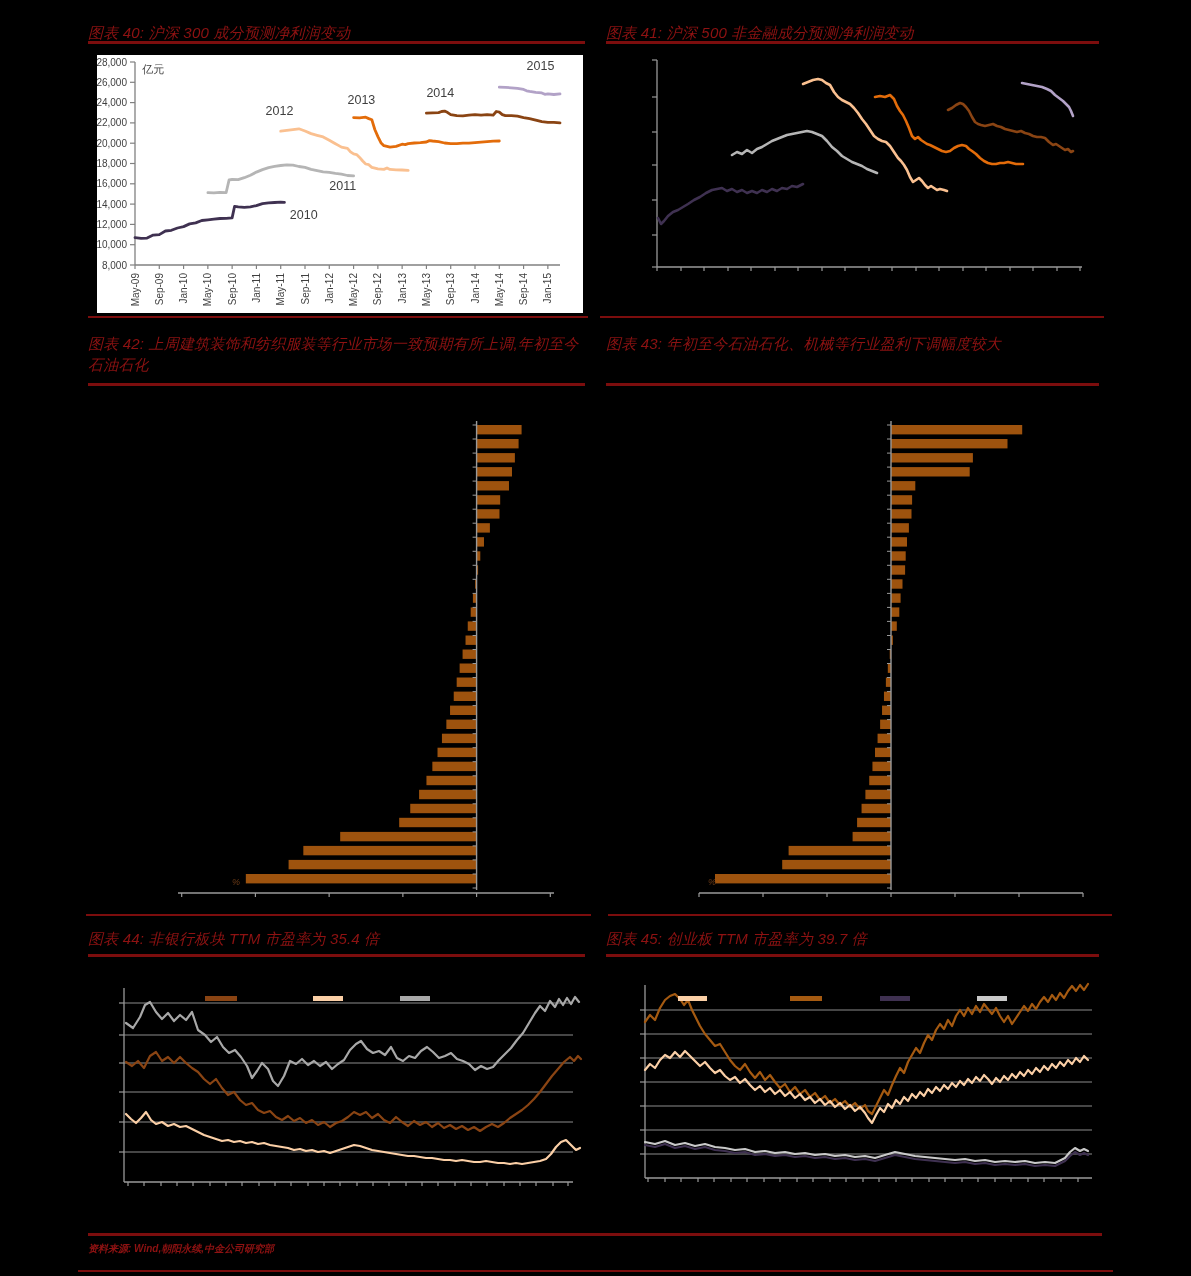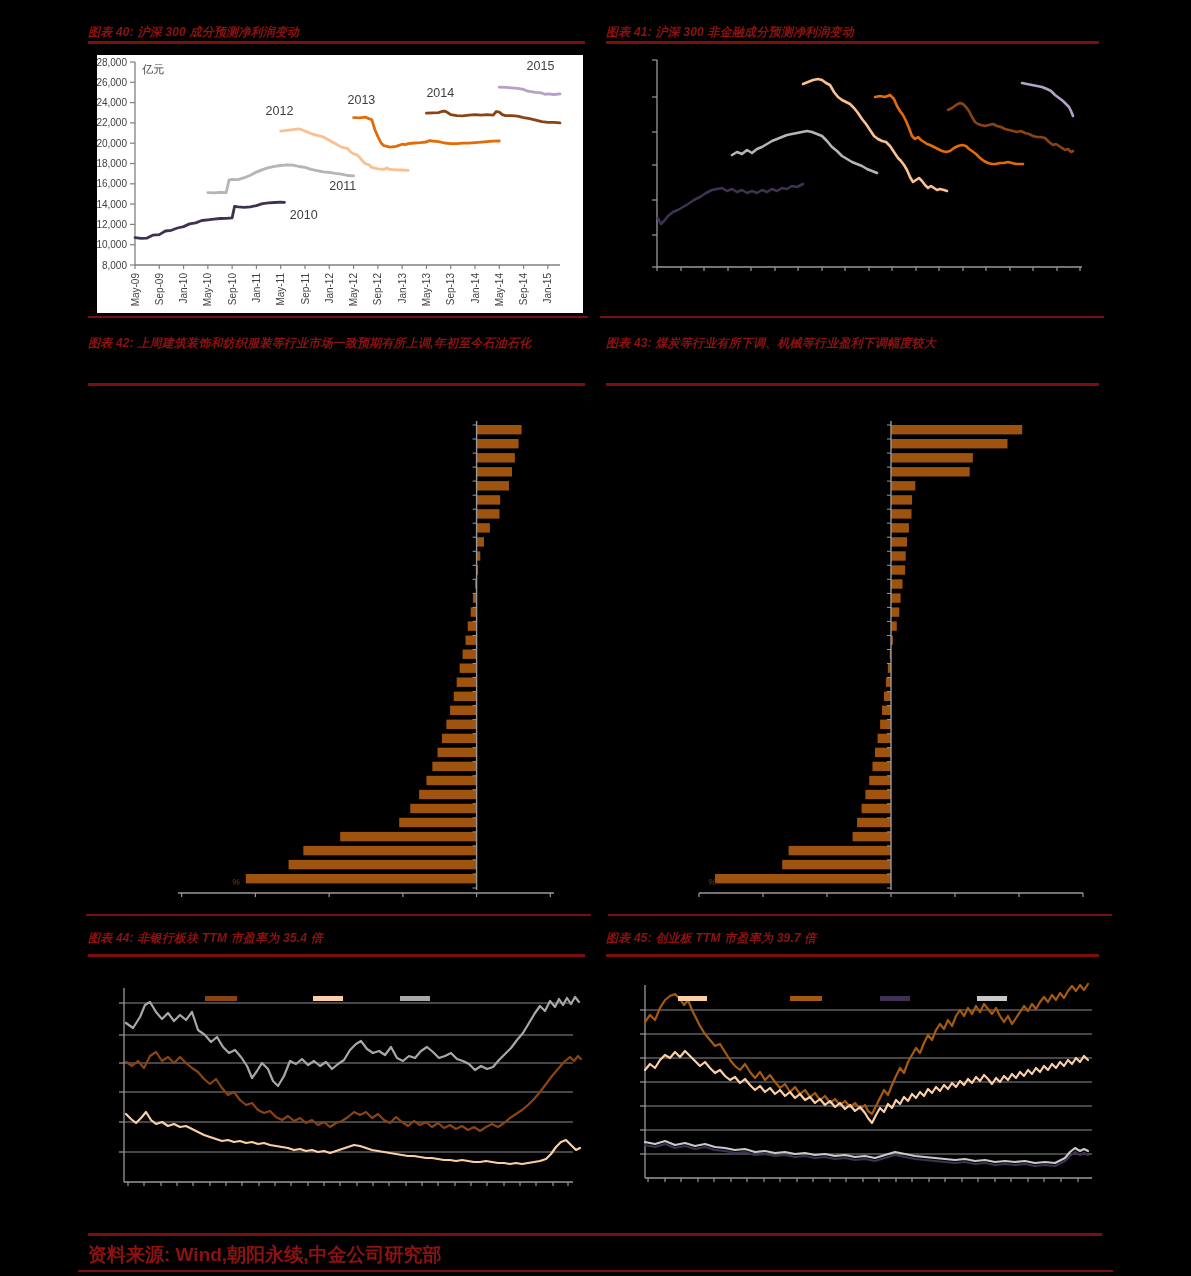--- a/index.html
+++ b/index.html
@@ -1,22 +1,22 @@
 <!DOCTYPE html>
 <html style="--red: #8e1212; --red_line: #7c0d0d; --bar: #9e530e; --axis_gray: #9a9a9a; --grid_gray: #8c8c8c;"><head>
 <meta charset="utf-8">
 <style>
   html,body{margin:0;padding:0;}
   body{width:1191px;height:1276px;position:relative;background:#000;overflow:hidden;
        font-family:"Liberation Sans",sans-serif;}
   .abs{position:absolute;}
-  .fig-title{color:var(--red);font-weight:bold;font-style:italic;font-size:12px;
+  .fig-title{color:var(--red);font-weight:normal;font-style:italic;font-size:15px;
              line-height:21px;letter-spacing:.2px;}
   .rule{background:var(--red_line);}
-  .src-text{color:var(--red);font-weight:bold;font-size:19px;}
+  .src-text{color:var(--red);font-weight:bold;font-style:italic;font-size:10px;}
   .chart-box svg{display:block;}
   .chart-box{overflow:visible;}
   text{font-family:"Liberation Sans",sans-serif;}
 </style>
 </head>
 <body>
 
 <div class="abs fig-title" style="left:88px;top:22px;width:497px;">图表 40: 沪深 300 成分预测净利润变动</div>
 <div class="abs rule" style="left:88px;top:41px;width:497px;height:3px;"></div>
 <div class="abs chart-box" style="left:97px;top:55px;width:486px;height:258px;background:#fff;">
@@ -92,21 +92,21 @@
       <text x="192.82142857142856" y="163.8175" font-size="12.5" fill="#3f3f3f" text-anchor="start">2010</text>
       <text x="232.28571428571428" y="135.3975" font-size="12.5" fill="#3f3f3f" text-anchor="start">2011</text>
       <text x="168.5357142857143" y="60.287499999999994" font-size="12.5" fill="#3f3f3f" text-anchor="start">2012</text>
       <text x="250.5" y="48.61499999999998" font-size="12.5" fill="#3f3f3f" text-anchor="start">2013</text>
       <text x="329.42857142857144" y="41.51000000000002" font-size="12.5" fill="#3f3f3f" text-anchor="start">2014</text>
       <text x="429.60714285714283" y="15.120000000000005" font-size="12.5" fill="#3f3f3f" text-anchor="start">2015</text>
     </svg>
   </div>
 <div class="abs rule" style="left:88px;top:316px;width:500px;height:2px;"></div>
 
-<div class="abs fig-title" style="left:606px;top:22px;width:497px;">图表 41: 沪深 300 非金融成分预测净利润变动</div>
+<div class="abs fig-title" style="left:606px;top:22px;width:497px;">图表 41: 沪深 500 非金融成分预测净利润变动</div>
 <div class="abs rule" style="left:606px;top:41px;width:493px;height:3px;"></div>
 <div class="abs chart-box" style="left:640px;top:55px;width:452px;height:230px;">
     <svg width="452" height="230">
       <line x1="17" x2="17" y1="5" y2="212" stroke="#9a9a9a" stroke-width="1.3"></line>
       <line x1="17" x2="442" y1="212" y2="212" stroke="#9a9a9a" stroke-width="1.3"></line>
       <line x1="12" x2="17" y1="5" y2="5" stroke="#9a9a9a" stroke-width="1.2"></line>
       <line x1="12" x2="17" y1="42" y2="42" stroke="#9a9a9a" stroke-width="1.2"></line>
       <line x1="12" x2="17" y1="77" y2="77" stroke="#9a9a9a" stroke-width="1.2"></line>
       <line x1="12" x2="17" y1="110" y2="110" stroke="#9a9a9a" stroke-width="1.2"></line>
       <line x1="12" x2="17" y1="145" y2="145" stroke="#9a9a9a" stroke-width="1.2"></line>
@@ -218,21 +218,21 @@
       <line x1="90.41176470588235" x2="90.41176470588235" y1="478" y2="482" stroke="#9a9a9a" stroke-width="1.2"></line>
       <line x1="164.1372549019608" x2="164.1372549019608" y1="478" y2="482" stroke="#9a9a9a" stroke-width="1.2"></line>
       <line x1="237.8627450980392" x2="237.8627450980392" y1="478" y2="482" stroke="#9a9a9a" stroke-width="1.2"></line>
       <line x1="311.5882352941177" x2="311.5882352941177" y1="478" y2="482" stroke="#9a9a9a" stroke-width="1.2"></line>
       <line x1="385.3137254901961" x2="385.3137254901961" y1="478" y2="482" stroke="#9a9a9a" stroke-width="1.2"></line>
       <text x="67" y="470" font-size="9" font-style="italic" fill="#6b3a16">%</text>
     </svg>
   </div>
 <div class="abs rule" style="left:86px;top:914px;width:505px;height:2px;"></div>
 
-<div class="abs fig-title" style="left:606px;top:333px;width:505px;">图表 43: 煤炭等行业有所下调、机械等行业盈利下调幅度较大</div>
+<div class="abs fig-title" style="left:606px;top:333px;width:505px;">图表 43: 年初至今石油石化、机械等行业盈利下调幅度较大</div>
 <div class="abs rule" style="left:606px;top:383px;width:493px;height:3px;"></div>
 <div class="abs chart-box" style="left:680px;top:415px;width:420px;height:485px;">
     <svg width="420" height="485">
       <rect x="211" y="10.0" width="131.2" height="9.4" fill="#9e530e"></rect>
       <rect x="211" y="24.0" width="116.5" height="9.4" fill="#9e530e"></rect>
       <rect x="211" y="38.1" width="81.9" height="9.4" fill="#9e530e"></rect>
       <rect x="211" y="52.1" width="78.7" height="9.4" fill="#9e530e"></rect>
       <rect x="211" y="66.1" width="24.3" height="9.4" fill="#9e530e"></rect>
       <rect x="211" y="80.2" width="21.1" height="9.4" fill="#9e530e"></rect>
       <rect x="211" y="94.2" width="20.5" height="9.4" fill="#9e530e"></rect>

